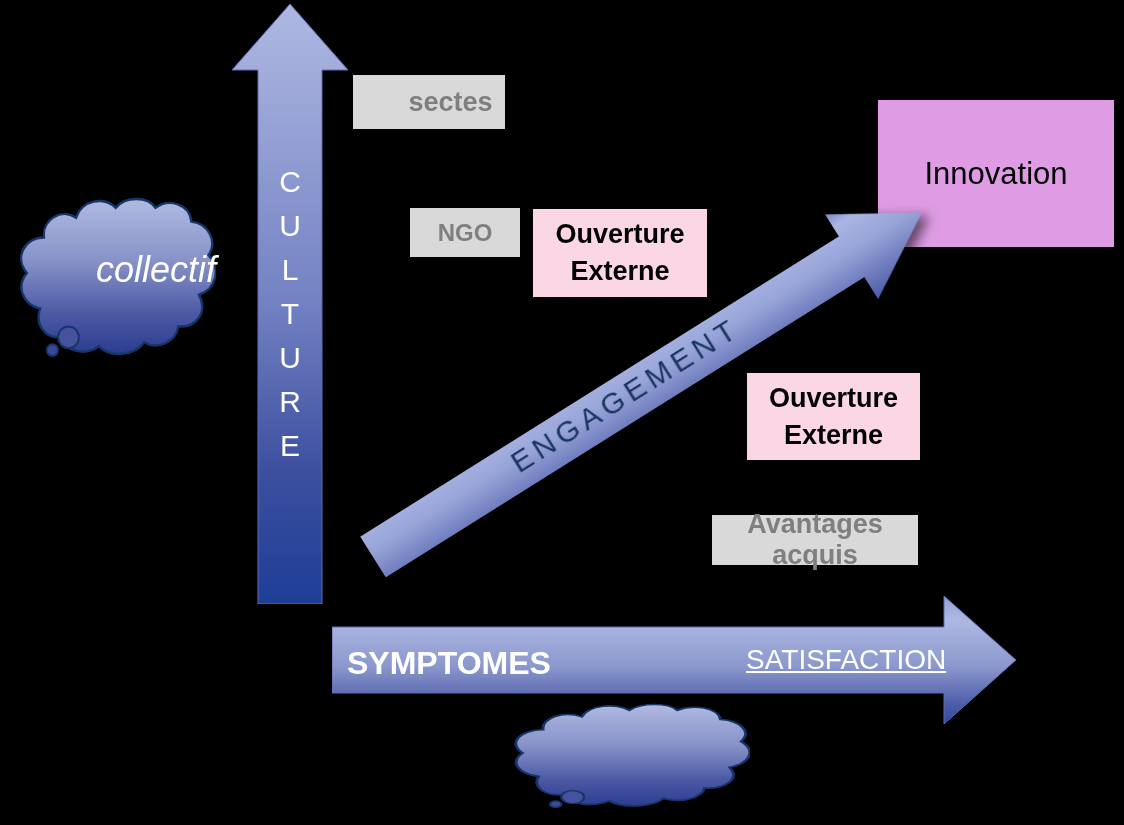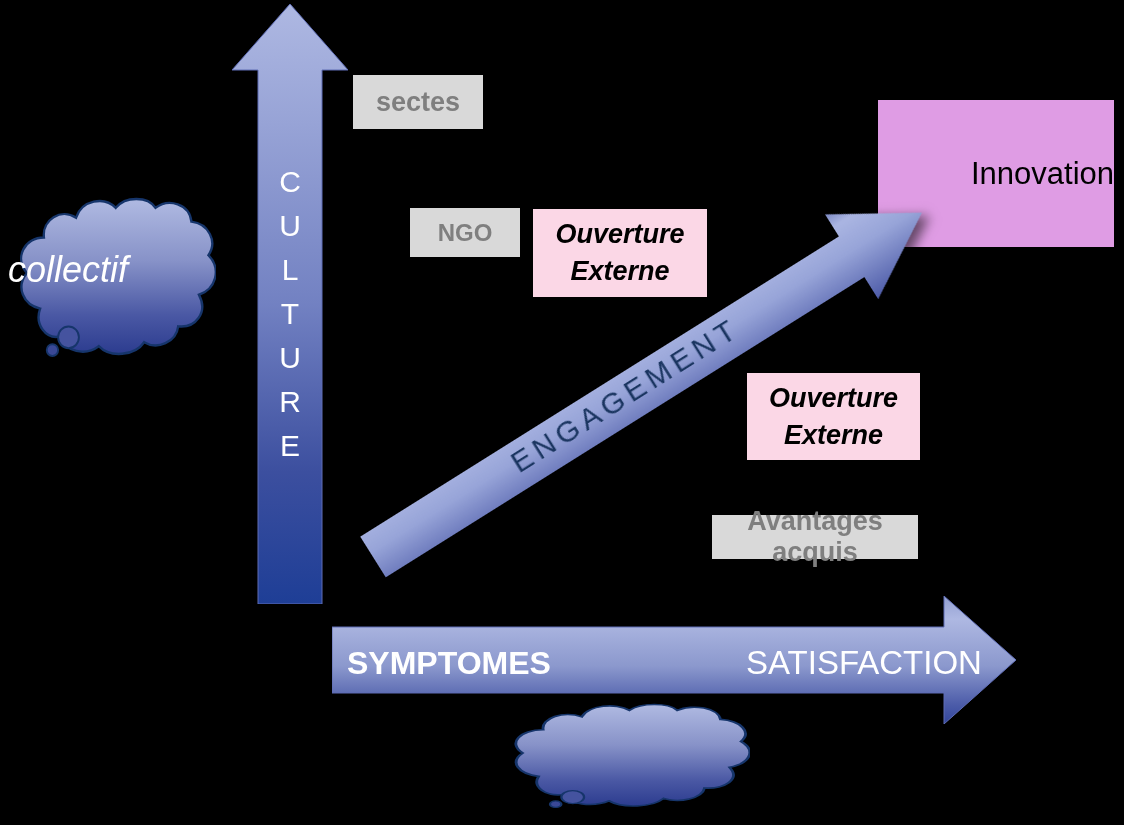--- a/index.html
+++ b/index.html
@@ -25,39 +25,39 @@
     white-space:nowrap;
   }
 
   
   .culture-col{left:258px;top:160px;width:64px;z-index:2;text-align:center;}
   .culture-col span{display:block;height:44px;line-height:44px;font-size:30px;color:#fff;}
 
   
   .haxis-label{color:#fff;z-index:2;white-space:nowrap;}
   #lbl-symptomes{left:347px;top:645px;font-size:32px;font-weight:bold;}
-  #lbl-satisfaction{left:746px;top:644px;font-size:33px;}
+  #lbl-satisfaction{left:746px;top:644px;font-size:28px;text-decoration:underline;}
 
   
   .box{display:flex;align-items:center;justify-content:center;text-align:center;z-index:2;}
   .gray-box{background:var(--gray-box-bg,#d9d9d9);color:var(--gray-box-text,#7f7f7f);font-weight:bold;}
-  .pink-box{background:var(--pink-box-bg,#fbd7e6);color:#000;font-weight:bold;flex-direction:column;font-style:italic;}
-  #box-sectes{left:353px;top:75px;width:130px;height:54px;font-size:27px;}
+  .pink-box{background:var(--pink-box-bg,#fbd7e6);color:#000;font-weight:bold;flex-direction:column;}
+  #box-sectes{left:353px;top:75px;width:109px;height:54px;font-size:27px;padding-left:43px;}
   #box-ngo{left:410px;top:208px;width:110px;height:49px;font-size:24px;}
-  #box-avantages{left:712px;top:515px;width:206px;height:44px;font-size:27px;}
+  #box-avantages{left:712px;top:515px;width:206px;height:50px;font-size:27px;}
   #box-ouverture-externe{left:533px;top:209px;width:174px;height:88px;font-size:27px;line-height:37px;}
   #box-ouverture-interne{left:747px;top:373px;width:173px;height:87px;font-size:27px;line-height:37px;}
   #box-innovation{
     left:878px;top:100px;width:236px;height:147px;z-index:2;
     background:var(--innovation-bg,#df9ce4);color:#000;
-    font-size:31px;line-height:47px;flex-direction:column;font-weight:400;align-items:flex-end;
+    font-size:31px;line-height:47px;flex-direction:column;font-weight:400;
   }
 
   
-  .cloud{display:flex;align-items:center;justify-content:flex-start;z-index:2;}
+  .cloud{display:flex;align-items:center;justify-content:flex-end;z-index:2;}
   .cloud svg{position:absolute;left:0;top:0;width:100%;height:100%;}
   .cloud .cloud-label{
     position:relative;color:#fff;font-style:italic;font-size:36px;z-index:1;
     transform:translateY(-6px);
   }
   #cloud-collectif{left:8px;top:192px;width:208px;height:168px;}
   #cloud-individuel{left:500px;top:700px;width:250px;height:110px;}
   #cloud-individuel .cloud-label{transform:translateY(-4px);}
 </style>
 </head>

